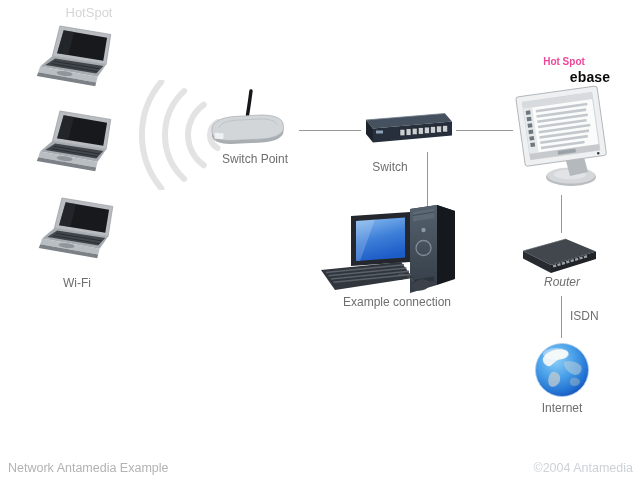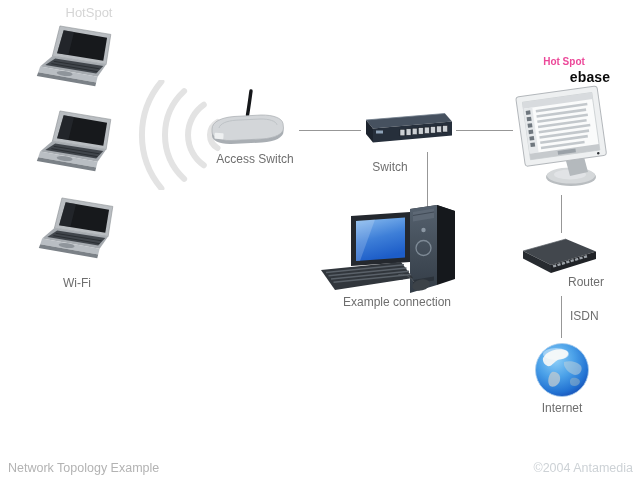--- a/index.html
+++ b/index.html
@@ -81,21 +81,21 @@
 
   <div class="abs" style="left:205px;top:88px;">
     <span><svg width="85" height="64" viewBox="0 0 85 64">
       <path d="M46,3 C45,10 44,18 42.5,27" stroke="#15171a" stroke-width="3.4" stroke-linecap="round" fill="none"></path>
       <path d="M7,41 C7,34 16,29.5 29,28.5 L56,27 C68,26.8 77,30 78,35.5 L78.5,40 C78.5,46 70,50 57,51 L26,52.5 C14,52.8 7,49 7,44 Z" fill="#d3d6d9" stroke="#a7acb0" stroke-width="0.7"></path>
       <path d="M14,40 C15,35.5 22,32.8 31,32.2 L55,31 C64,30.8 71,33 72,36.8" fill="none" stroke="#b9bec2" stroke-width="0.8"></path>
       <path d="M7,44 L7,47.5 C7,52.5 14,56.3 26,56 L57,54.5 C70,53.5 78.5,49.5 78.5,43.5 L78.5,40 C78.5,46 70,50 57,51 L26,52.5 C14,52.8 7,49 7,44 Z" fill="#a9aeb3"></path>
       <rect x="9.5" y="45" width="9" height="6" rx="1" fill="#eef0f1" transform="rotate(3 14 48)"></rect>
     </svg></span>
   </div>
-  <div class="label" style="left:203px;top:153px;width:104px;">Access Switch</div>
+  <div class="label" style="left:203px;top:153px;width:104px;">Switch Point</div>
 
   <div class="abs" style="left:362px;top:109px;">
     <span><svg width="92" height="40" viewBox="0 0 92 40">
       <polygon points="4,11 83,4.5 90,12.5 11,19.5" fill="#46515f"></polygon>
       <polygon points="4,11 11,19.5 11,33.5 4,25" fill="#1c232d"></polygon>
       <polygon points="11,19.5 90,12.5 90,26.5 11,33.5" fill="#262f3b"></polygon>
       <line x1="4" y1="11" x2="83" y2="4.5" stroke="#707c8a" stroke-width="0.8"></line>
       <rect x="14" y="21.5" width="7" height="3" fill="#8fa3b8"></rect>
       <g fill="#ccd0d4" stroke="#10151c" stroke-width="0.5">
         <rect x="38" y="20.3" width="4.9" height="6.5"></rect>
@@ -211,21 +211,21 @@
         <rect x="41.6" y="29.8" width="3.2" height="2.4"></rect>
         <rect x="46.2" y="29.8" width="3.2" height="2.4"></rect>
         <rect x="50.8" y="29.8" width="3.2" height="2.4"></rect>
         <rect x="55.4" y="29.8" width="3.2" height="2.4"></rect>
         <rect x="60" y="29.8" width="3.2" height="2.4"></rect>
         <rect x="64.6" y="29.8" width="3.2" height="2.4"></rect>
         <rect x="69.2" y="29.8" width="3.2" height="2.4"></rect>
       </g>
     </svg></span>
   </div>
-  <div class="label" style="left:536px;top:276px;width:100px;">Router</div>
+  <div class="label" style="left:512px;top:276px;width:100px;font-style:italic;">Router</div>
 
   <div class="label" style="left:570px;top:310px;text-align:right;">ISDN</div>
 
   <div class="abs" style="left:534px;top:342px;">
     <span><svg width="56" height="56" viewBox="0 0 56 56">
       <defs>
         <radialGradient id="gb" cx="38%" cy="30%" r="78%">
           <stop offset="0" stop-color="#8ed0f8"></stop>
           <stop offset="0.45" stop-color="#4aa0e8"></stop>
           <stop offset="0.8" stop-color="#2272d2"></stop>
@@ -235,16 +235,16 @@
       <circle cx="28" cy="28" r="26.5" fill="url(#gb)" stroke="#a9cdec" stroke-width="0.8"></circle>
       <path d="M12,12 C18,7 28,6 33,9 C36,12 33,16 28,17 C22,17 20,22 16,24 C12,25 8,20 9,16 Z" fill="#f2f5f6" opacity="0.95"></path>
       <path d="M30,20 C36,18 44,20 47,24 C49,28 46,33 41,33 C36,32 31,27 30,23 Z" fill="#bcd0da" opacity="0.55"></path>
       <path d="M18,30 C23,29 27,33 26,38 C25,43 20,46 16,44 C13,41 14,33 18,30 Z" fill="#c2cbd0" opacity="0.75"></path>
       <path d="M38,36 C42,35 46,37 46,40 C45,44 40,45 37,43 C35,40 36,37 38,36 Z" fill="#9fb6c2" opacity="0.5"></path>
       <ellipse cx="22" cy="12" rx="13" ry="6" fill="#ffffff" opacity="0.4"></ellipse>
     </svg></span>
   </div>
   <div class="label" style="left:512px;top:402px;width:100px;">Internet</div>
 
-  <div class="label footer-left" style="left:8px;top:462px;">Network Topology Example</div>
+  <div class="label footer-left" style="left:8px;top:462px;">Network Antamedia Example</div>
   <div class="label footer-right" style="right:7px;top:462px;">©2004 Antamedia</div>
 
 </div>
 
 </body></html>

